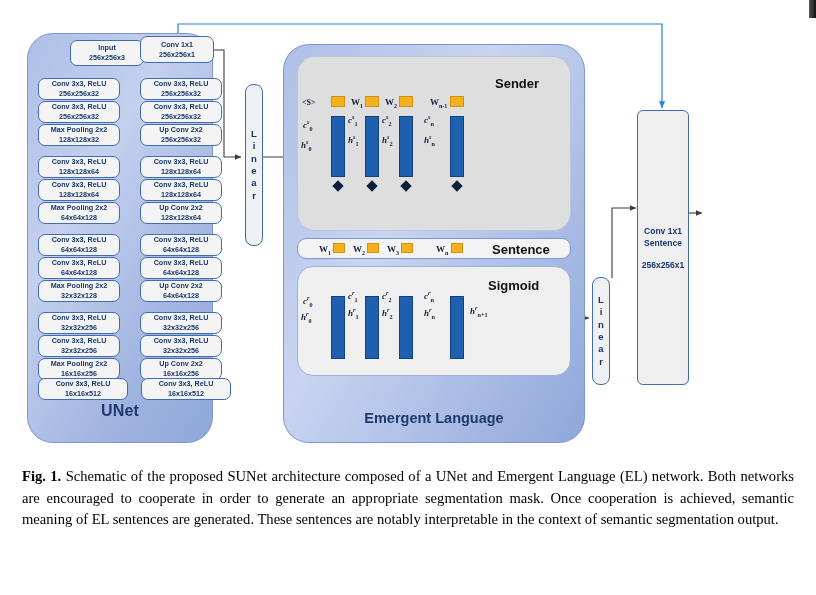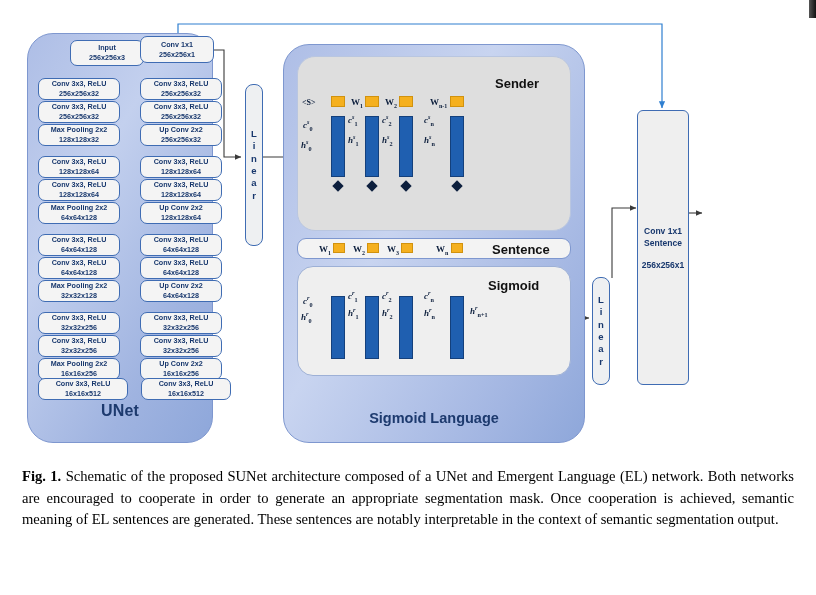--- a/index.html
+++ b/index.html
@@ -357,21 +357,21 @@
   <div class="abs linear-box" style="left:245px;top:84px;width:18px;height:162px;">
     <span>L</span>
     <span>i</span>
     <span>n</span>
     <span>e</span>
     <span>a</span>
     <span>r</span>
   </div>
 
   <div class="abs el-panel"></div>
-  <div class="abs el-title">Sigmoid Language</div>
+  <div class="abs el-title">Emergent Language</div>
 
   <div class="abs inner-grey" style="left:297px;top:56px;width:274px;height:175px;"></div>
   <div class="abs sec-label" style="left:495px;top:76px;">Sender</div>
 
   <div class="abs mlab" style="left:302px;top:98px;font-style:normal;font-size:8px;">&lt;S&gt;</div>
   <div class="abs tok" style="left:331px;top:96px;width:14px;height:11px;"></div>
 
   <div class="abs wlab" style="left:351px;top:97px;"><span>W</span><sub>1</sub></div>
   <div class="abs tok" style="left:365px;top:96px;width:14px;height:11px;"></div>
 

